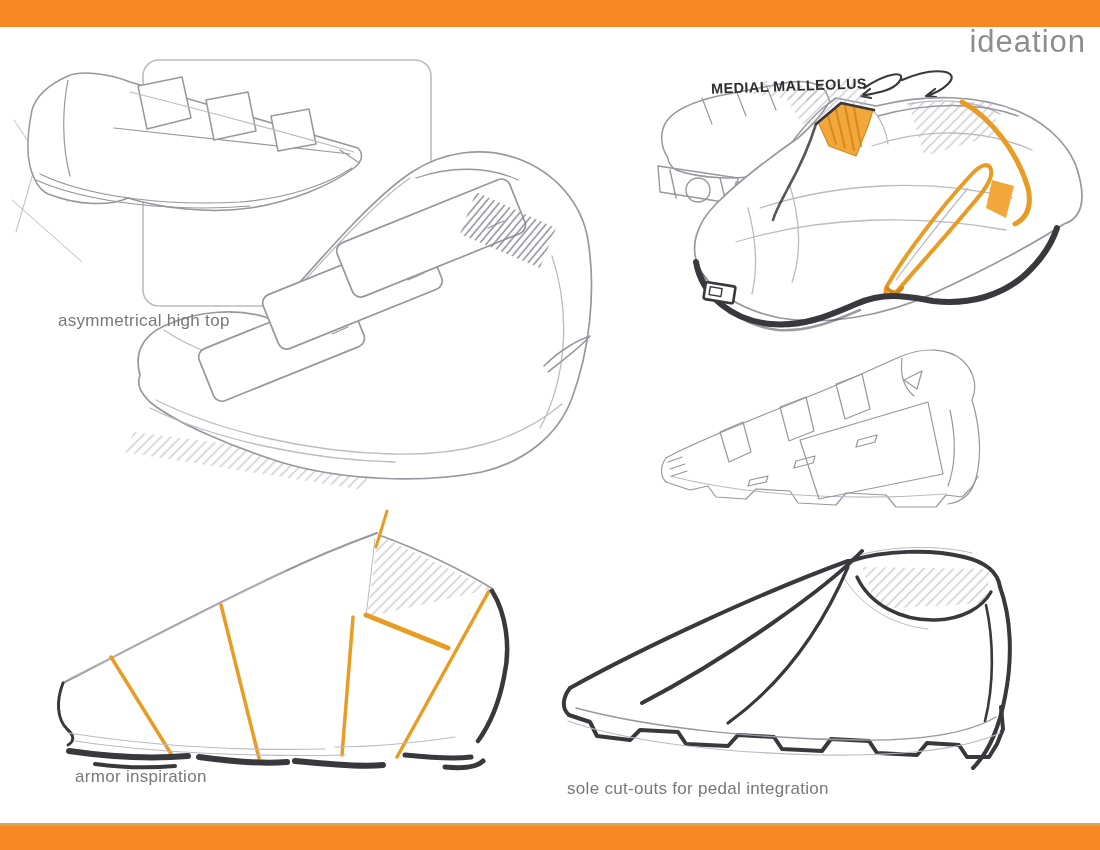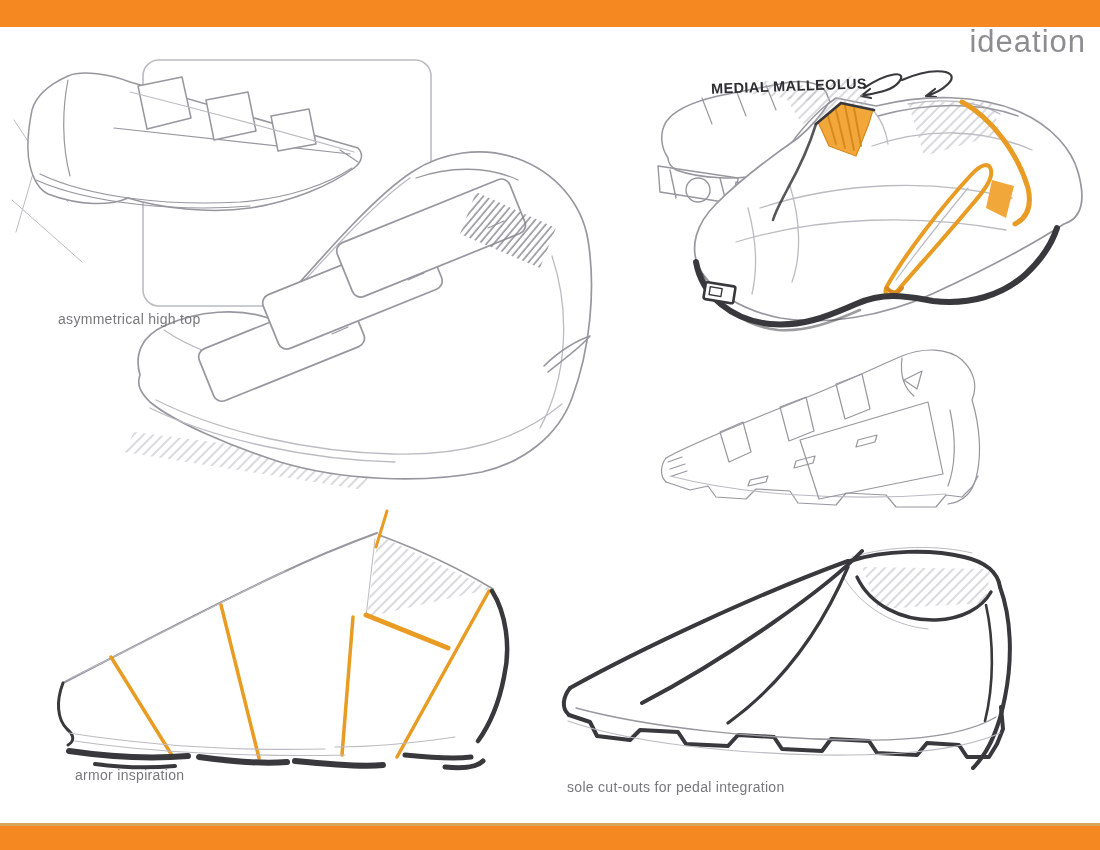--- a/index.html
+++ b/index.html
@@ -9,21 +9,21 @@
   }
   .bar { position:absolute; left:0; right:0; background:var(--c-frame-orange,#F68822); }
   #top-bar { top:0; height:27px; }
   #bottom-bar { top:823px; height:24px; border-top:3px solid var(--c-rule-tan,#D8A558); }
   #page-title {
     position:absolute; top:16px; right:6px; margin:8px;
     font-size:31px; font-weight:400; letter-spacing:1px;
     color:var(--c-title-gray,#8C8D90);
   }
   .sketch-label {
-    position:absolute; font-size:14px; letter-spacing:0.3px;
+    position:absolute; font-size:17px; letter-spacing:0.3px;
     color:var(--c-label-gray,#77787C); white-space:nowrap;
   }
   #label-asym  { left:58px;  top:311px; }
   #label-armor { left:75px;  top:767px; }
   #label-sole  { left:567px; top:779px; }
   #note-medial {
     position:absolute; left:711px; top:78px;
     font-size:14.5px; font-weight:bold; letter-spacing:0.4px;
     color:#2E2E32; transform:rotate(-2deg); white-space:nowrap;
   }

